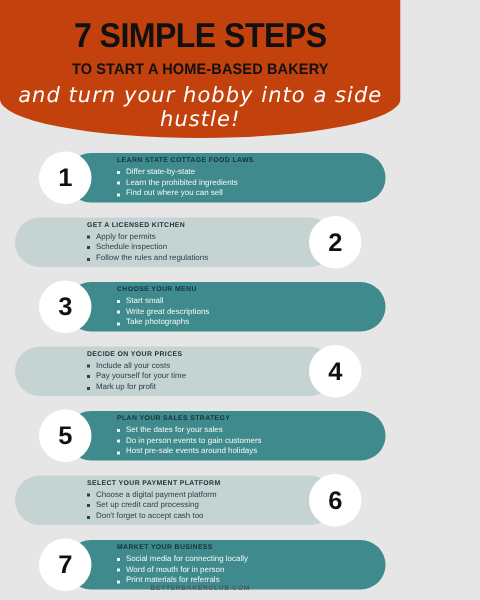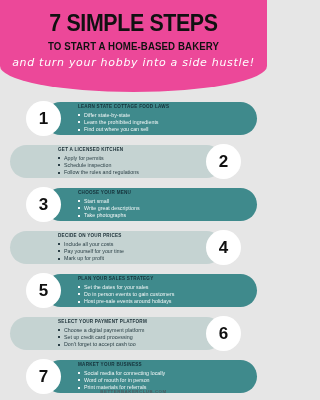--- a/index.html
+++ b/index.html
@@ -7,21 +7,21 @@
     width:267px; height:400px;
     background:#e6e6e6;
     font-family:"Liberation Sans", sans-serif;
     overflow:hidden;
   }
   .page { position:relative; width:267px; height:400px; background:#e6e6e6; }
 
   
   .header {
     position:absolute; left:0; top:0; width:267px; height:92px;
-    background:#ec4899;
+    background:#c2410c;
     border-bottom-left-radius:50% 26px;
     border-bottom-right-radius:50% 26px;
     overflow:hidden;
   }
   .title {
     text-align:center; color:#111;
     font-size:23px; font-weight:bold;
     letter-spacing:-0.4px;
     margin-top:10px;
     font-family:"Liberation Sans", sans-serif;
@@ -29,21 +29,21 @@
   }
   .subtitle {
     text-align:center; color:#111;
     font-size:10.2px; font-weight:bold;
     letter-spacing:0.1px;
     margin-top:4px;
     transform:scaleX(0.95);
   }
   .tagline {
     text-align:center; color:#ffffff;
-    font-size:11px; font-weight:normal;
+    font-size:14px; font-weight:normal;
     letter-spacing:0.7px;
     margin-top:4px;
     font-family:"DejaVu Sans", sans-serif;
     font-style:italic;
   }
 
   
   .steps { position:absolute; left:0; top:98px; width:267px; }
 
   .step { position:relative; height:41px; margin-bottom:2px; }

